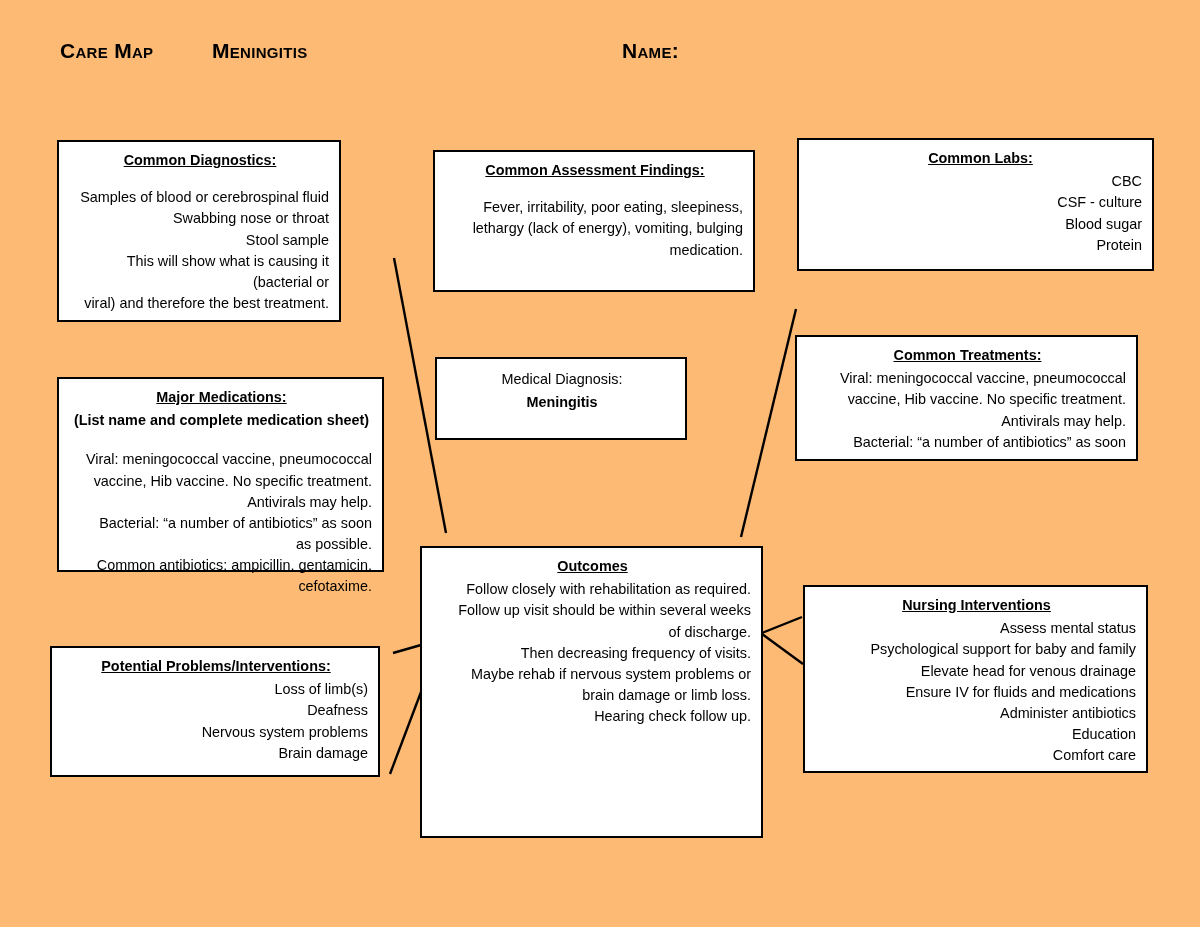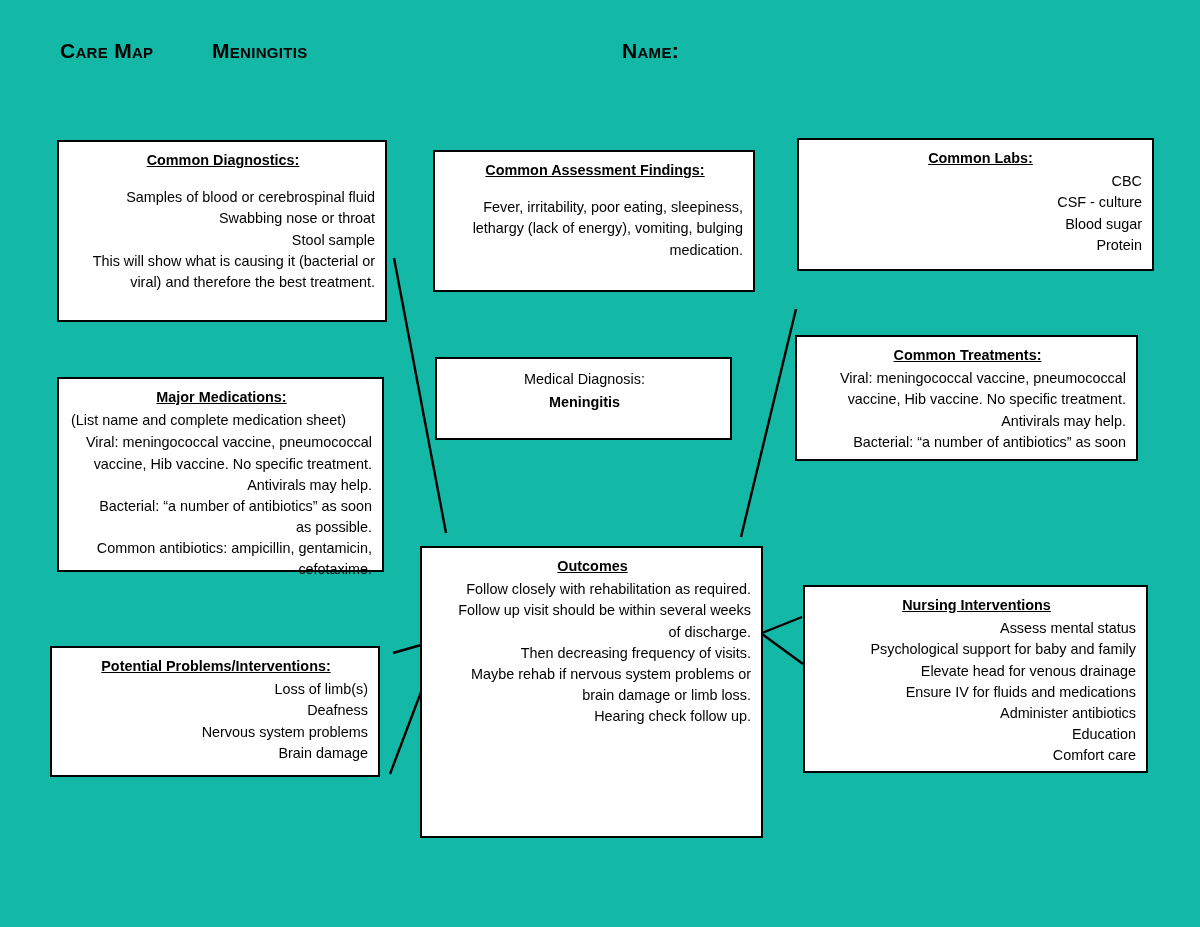--- a/index.html
+++ b/index.html
@@ -8,21 +8,21 @@
     background: #ffffff;
   }
   body {
     font-family: "Liberation Sans", sans-serif;
     color: #000000;
   }
   #page {
     position: relative;
     width: 1200px;
     height: 927px;
-    background: #14b8a6;
+    background: #fdba74;
     overflow: hidden;
   }
 
   
   .hdr {
     position: absolute;
     font-weight: bold;
     font-size: 21px;
     font-variant: small-caps;
     letter-spacing: 0.3px;
@@ -44,34 +44,35 @@
     line-height: 1.47;
     padding: 8px 10px 8px 12px;
   }
   .box .title {
     text-align: center;
     font-weight: bold;
     text-decoration: underline;
     margin-bottom: 2px;
   }
   .box .subtitle {
-    font-weight: normal;
-    margin-bottom: 1px;
+    text-align: center;
+    font-weight: bold;
+    margin-bottom: 18px;
   }
   .box .gap { height: 14px; }
   .box .line { text-align: right; white-space: pre-wrap; }
   .box .plain-title { text-align: center; font-weight: normal; text-decoration: none; }
   .box .bold-center { text-align: center; font-weight: bold; }
 
   
-  #box-diagnostics  { left: 57px;  top: 140px; width: 330px; height: 182px; }
+  #box-diagnostics  { left: 57px;  top: 140px; width: 284px; height: 182px; }
   #box-assessment   { left: 433px; top: 150px; width: 322px; height: 142px; }
   #box-labs         { left: 797px; top: 138px; width: 357px; height: 133px; padding-left: 20px; }
   #box-medications  { left: 57px;  top: 377px; width: 327px; height: 195px; }
-  #box-diagnosis    { left: 435px; top: 357px; width: 297px; height: 83px; padding-top: 10px; }
+  #box-diagnosis    { left: 435px; top: 357px; width: 252px; height: 83px; padding-top: 10px; }
   #box-treatments   { left: 795px; top: 335px; width: 343px; height: 126px; }
   #box-outcomes     { left: 420px; top: 546px; width: 343px; height: 292px; }
   #box-problems     { left: 50px;  top: 646px; width: 330px; height: 131px; }
   #box-nursing      { left: 803px; top: 585px; width: 345px; height: 188px; }
 
   
   #connectors {
     position: absolute;
     left: 0; top: 0;
     width: 1200px; height: 927px;

